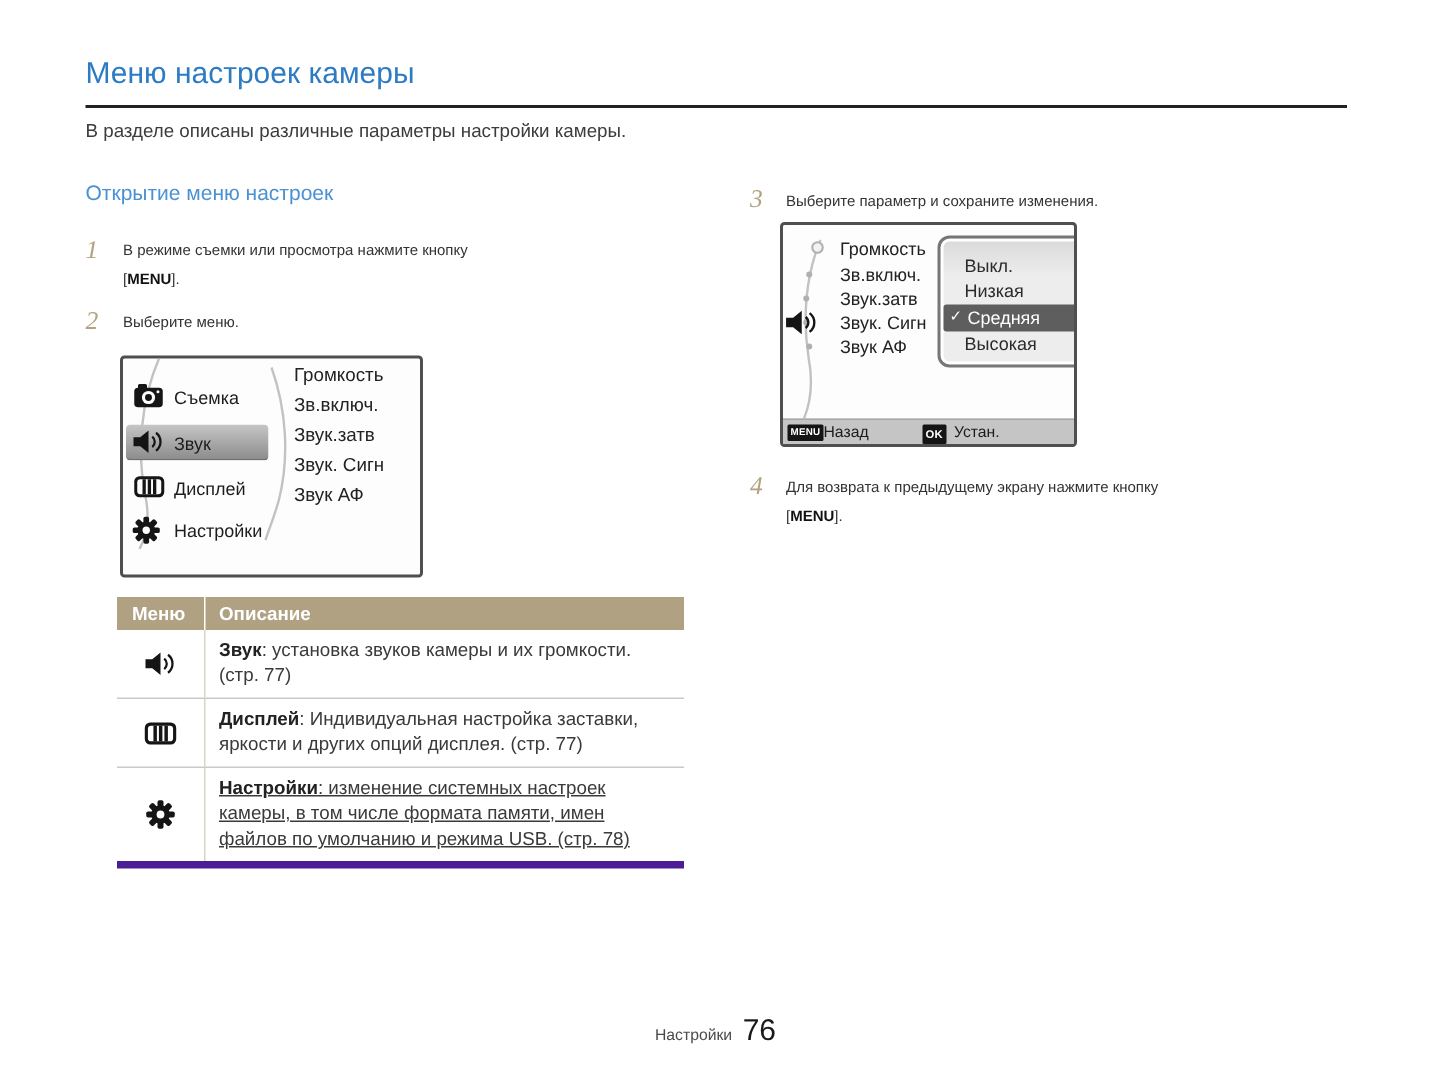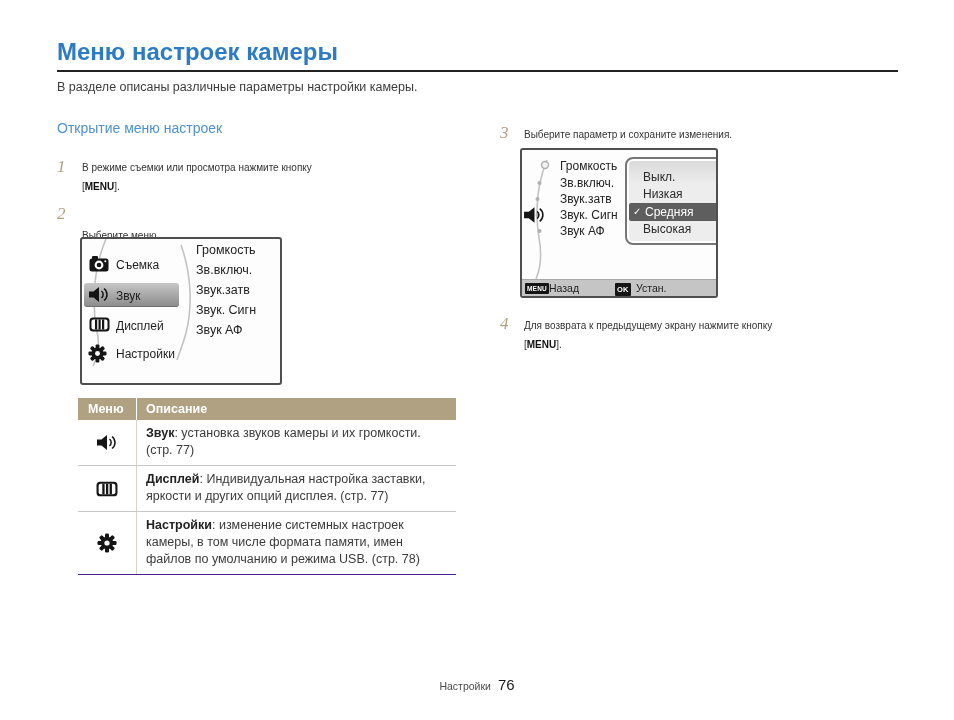--- a/index.html
+++ b/index.html
@@ -4,21 +4,21 @@
 <style>
   * { margin:0; padding:0; box-sizing:border-box; }
   html,body { background:#fff; }
   .page {
     position:relative; width:954px; height:720px; background:#ffffff;
     font-family:"Liberation Sans", sans-serif; color:#3a3a3a; overflow:hidden;
   }
   .abs { position:absolute; }
 
   
-  .title { left:57px; top:38px; font-size:24px; font-weight:bold; color:#2d7cc3; }
+  .title { left:57px; top:38px; font-size:20px; font-weight:normal; color:#2d7cc3; }
   .rule  { left:57px; top:70px; width:841px; height:2px; background:#222; }
   .subtitle { left:57px; top:80px; font-size:12.5px; color:#3c3c3c; }
   .section-heading { left:57px; top:120px; font-size:14px; color:#4c91d3; }
 
   
   .step-num { font-family:"Liberation Serif", serif; font-style:italic; font-size:17px; color:#b3a27f; }
   .step-text { font-size:10px; color:#333; line-height:19px; }
   .menu-key { font-weight:bold; color:#111; }
 
   
@@ -63,48 +63,48 @@
   }
   .popup-sel .check { position:absolute; left:4px; font-size:10px; }
   .popup-sel .lbl { position:absolute; left:16px; }
 
   
   .table { left:78px; top:398px; width:378px; font-size:12.5px; }
   .t-head { display:flex; background:#b0a183; color:#fff; font-weight:bold; height:22px; align-items:center; }
   .t-head .c1 { width:59px; padding-left:10px; border-right:1px solid #fff; height:100%; display:flex; align-items:center; }
   .t-head .c2 { flex:1; padding-left:9px; }
   .t-row { display:flex; border-bottom:1px solid #c9c9c9; }
-  .t-row:last-child { border-bottom:1px solid #4c1d95; }
+  .t-row:last-child { border-bottom:5px solid #4c1d95;text-decoration:underline; }
   .t-row .c1 { width:59px; display:flex; align-items:center; justify-content:center; border-right:1px solid #d9d3c7; }
   .t-row .c2 { flex:1; padding:5px 6px 6px 9px; line-height:17px; color:#3a3a3a; }
   .t-row b { color:#222; }
 
   
   .footer { left:0; top:676px; width:954px; text-align:center; }
   .footer .sec { font-size:10.5px; color:#4a4a4a; }
-  .footer .num { font-size:15px; color:#1a1a1a; margin-left:7px; }
+  .footer .num { font-size:20px; color:#1a1a1a; margin-left:7px; }
 </style>
 </head>
 <body>
 
 <div class="page">
 
   <div class="abs title">Меню настроек камеры</div>
   <div class="abs rule"></div>
   <div class="abs subtitle">В разделе описаны различные параметры настройки камеры.</div>
   <div class="abs section-heading">Открытие меню настроек</div>
 
   <div class="abs step-num" style="left:57px; top:157px;">1</div>
   <div class="abs step-text" style="left:82px; top:158px; width:400px;">
     <div><span>В режиме съемки или просмотра нажмите кнопку</span></div>
     <div><span>[</span><span class="menu-key">MENU</span><span>].</span></div>
   </div>
 
   <div class="abs step-num" style="left:57px; top:204px;">2</div>
-  <div class="abs step-text" style="left:82px; top:206px;margin-top:20px;">Выберите меню.</div>
+  <div class="abs step-text" style="left:82px; top:206px;">Выберите меню.</div>
 
   <div class="abs screen screen1">
     <svg class="arc-svg" width="198" height="127">
       <path d="M 24,0 C 12,28 9,62 15,92 C 18,107 16,118 11,127" stroke="#c2c2c2" stroke-width="1.6" fill="none"></path>
       <path d="M 99,6 C 109,34 111,66 104,94 C 101,105 98,112 95,121" stroke="#c2c2c2" stroke-width="1.6" fill="none"></path>
     </svg>
 
     <div class="selected-bar"></div>
 
     <svg class="menu-icon" style="left:7px; top:16px;" width="20" height="17" viewBox="0 0 20 17">

